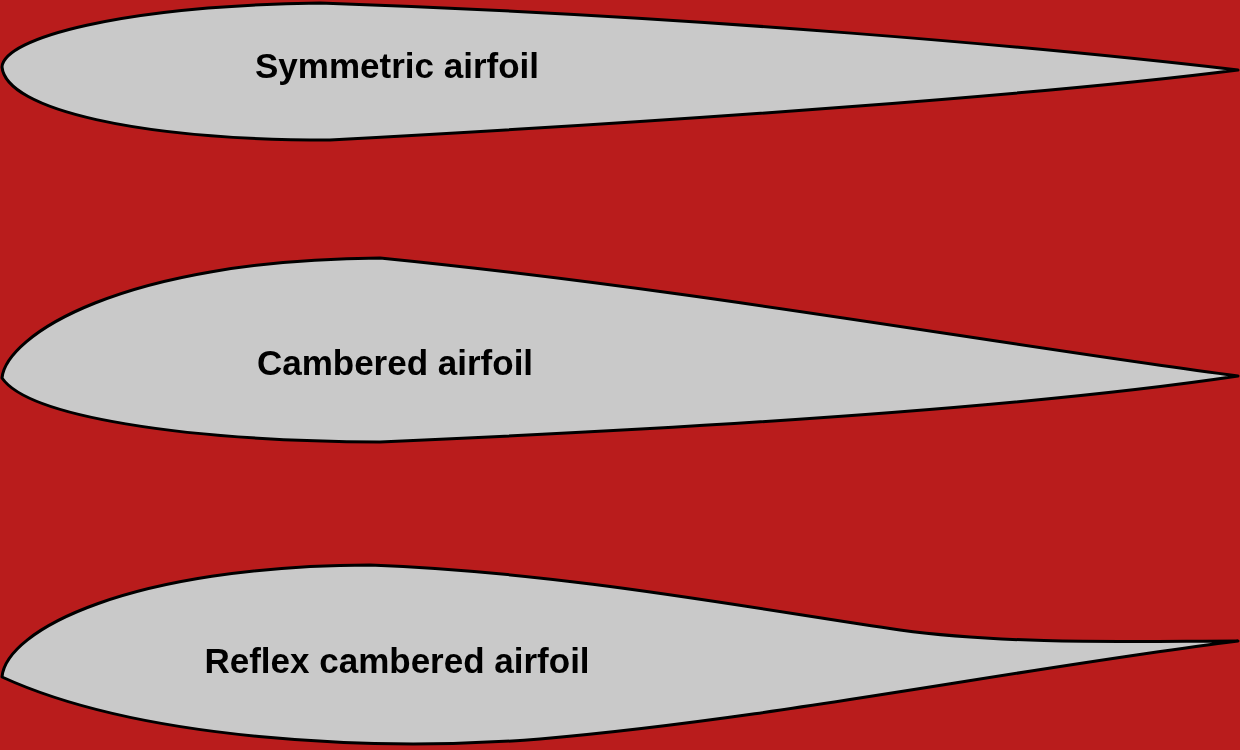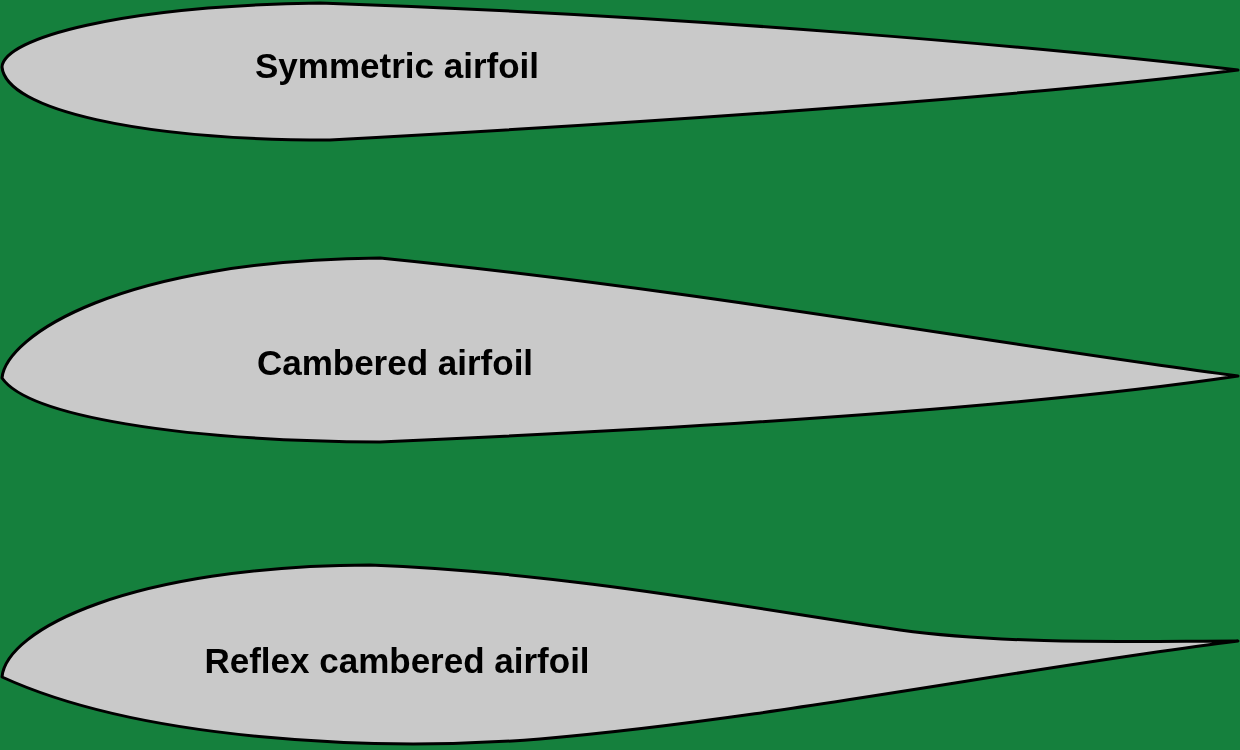--- a/index.html
+++ b/index.html
@@ -4,21 +4,21 @@
 <style>
   html, body {
     margin: 0;
     padding: 0;
     background: #FFFFFF;
   }
   .canvas {
     position: relative;
     width: 1240px;
     height: 750px;
-    background: #15803d;
+    background: #b91c1c;
     overflow: hidden;
     font-family: "Liberation Sans", sans-serif;
   }
   svg.diagram {
     display: block;
     width: 1240px;
     height: 750px;
   }
   .airfoil-outline {
     stroke: #000000;

